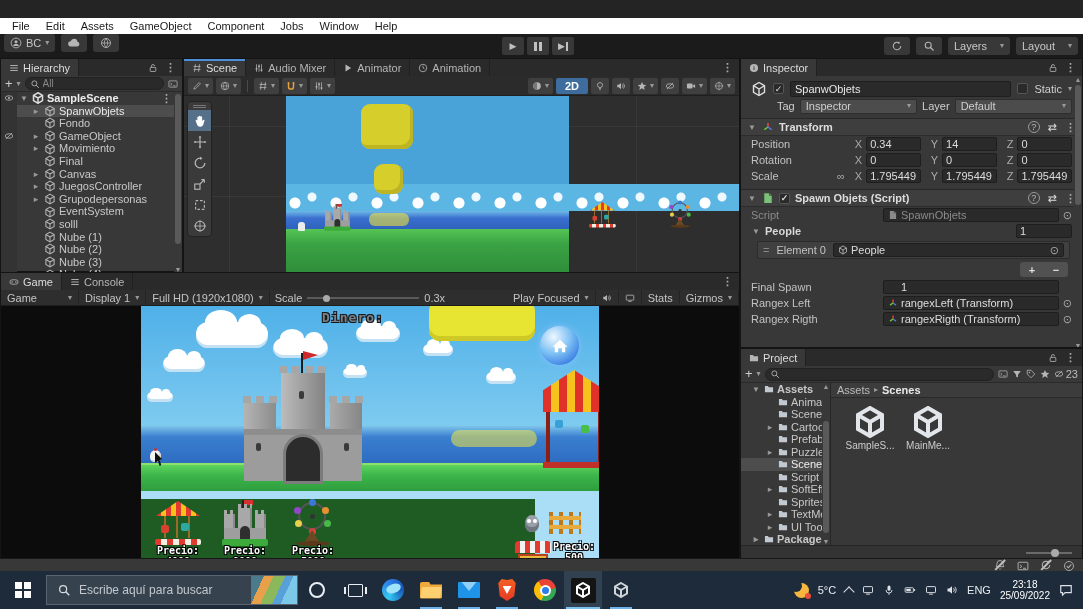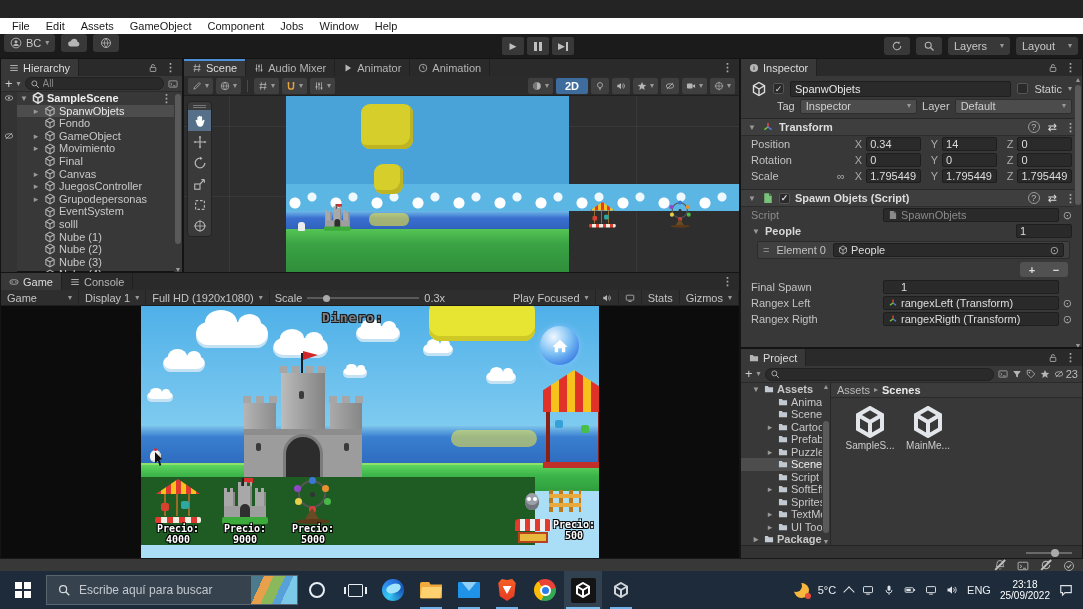--- a/index.html
+++ b/index.html
@@ -90,21 +90,21 @@
 .money{position:absolute;left:152px;top:4px;width:120px;text-align:center;font-family:"DejaVu Sans Mono",monospace;font-weight:bold;font-size:13px;letter-spacing:1px;color:#7b8187;text-shadow:1px 1px 0 #17181a,-1px 1px 0 #17181a,1px -1px 0 #17181a,-1px -1px 0 #17181a}
 .sun{position:absolute;left:288px;top:-6px;width:106px;height:41px;background:#e8e432;border-radius:11px;box-shadow:inset 0 -5px 0 #cfc928}
 .home-btn{position:absolute;left:399px;top:20px;width:39px;height:39px;border-radius:50%;background:radial-gradient(circle at 35% 28%,#eef7ff,#7cc0f4 45%,#2e6fe0 88%);box-shadow:0 0 7px rgba(130,195,255,.9);display:flex;align-items:center;justify-content:center}
 .home-btn svg{width:20px;height:20px;color:#fff}
 .cloud{position:absolute;background:#fff;border-radius:12px;box-shadow:inset 0 -3px 0 rgba(150,200,235,.55)}
 .cloud::before{content:"";position:absolute;width:45%;height:95%;background:#fff;border-radius:50%;left:12%;top:-45%}
 .cloud::after{content:"";position:absolute;width:32%;height:75%;background:#fff;border-radius:50%;right:10%;top:-30%}
 .sea{position:absolute;left:0;top:120px;width:458px;height:37px;background:linear-gradient(#7cc3ea,#3a7fd0 30%,#2e6cc0)}
 .reflect{position:absolute;left:310px;top:124px;width:86px;height:17px;background:rgba(240,230,70,.55);border-radius:9px}
 .ggrass{position:absolute;left:0;top:157px;width:458px;height:28px;background:linear-gradient(#5ed45e,#3cb54a 40%,#2f9e3e);border-top:2px solid #8ee06a}
-.shop{position:absolute;left:0;top:171px;width:394px;height:68px;background:#1e5c24}
+.shop{position:absolute;left:0;top:193px;width:394px;height:68px;background:#1e5c24}
 .price{position:absolute;width:58px;text-align:center;font-family:"DejaVu Sans Mono",monospace;font-weight:bold;font-size:10px;line-height:11px;color:#fff;text-shadow:1px 1px 0 #000,-1px 1px 0 #000,1px -1px 0 #000,-1px -1px 0 #000}
 
 .castle{position:absolute;left:103px;top:45px;width:118px;height:130px}
 .c-pole{position:absolute;left:57px;top:2px;width:2px;height:22px;background:#1a1a1a}
 .c-flag{position:absolute;left:59px;top:0;width:0;height:0;border-left:15px solid #d02828;border-top:4px solid transparent;border-bottom:5px solid transparent}
 .c-tc{position:absolute;left:37px;top:22px;width:44px;height:108px;background:linear-gradient(90deg,#bcbcbc,#9a9a9a 60%,#848484)}
 .teeth{position:absolute;height:7px;background:repeating-linear-gradient(90deg,#a6a6a6 0 8px,transparent 8px 13px)}
 .c-tl{position:absolute;left:0;top:52px;width:32px;height:78px;background:linear-gradient(90deg,#b4b4b4,#8c8c8c)}
 .c-tr{position:absolute;right:0;top:52px;width:32px;height:78px;background:linear-gradient(90deg,#aaaaaa,#868686)}
 .c-wall{position:absolute;left:0;top:78px;width:118px;height:52px;background:#9c9c9c;box-shadow:inset 0 6px 0 rgba(0,0,0,.09)}

